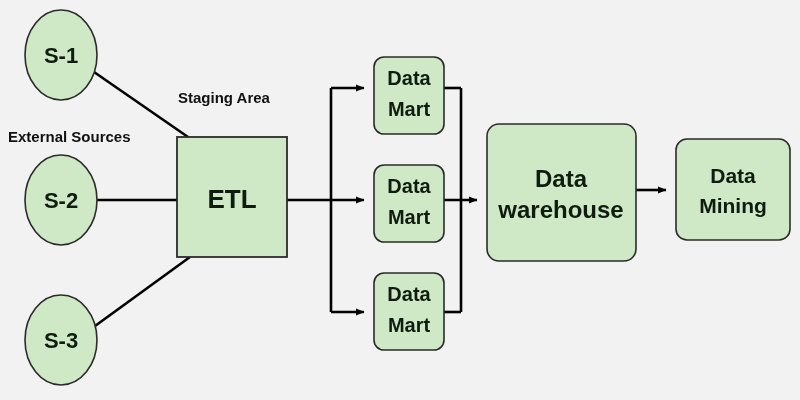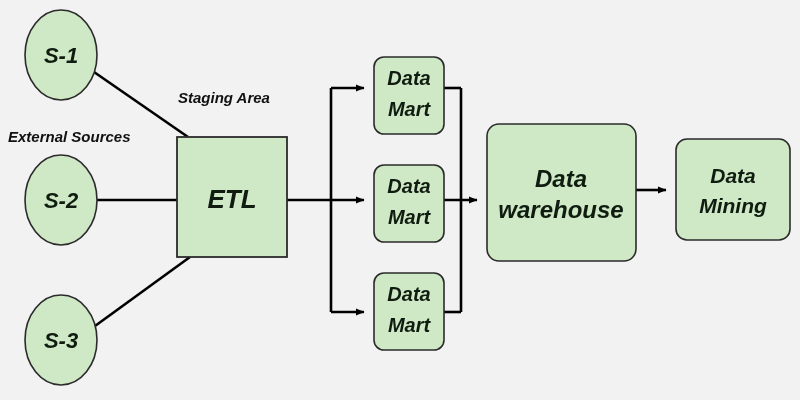--- a/index.html
+++ b/index.html
@@ -2,21 +2,21 @@
 <html><head>
 <meta charset="utf-8">
 <style>
   html,body{margin:0;padding:0;}
   body{
     width:800px;height:400px;
     background:#f2f2f2;
     font-family:"Liberation Sans", sans-serif;
     overflow:hidden;
   }
-  #stage{position:relative;width:800px;height:400px;font-style:italic;}
+  #stage{position:relative;width:800px;height:400px;}
   #stage svg{position:absolute;top:0;left:0;}
   .node-label{
     font-family:"Liberation Sans", sans-serif;
     font-weight:700;
     fill:#0f1c0f;
   }
   .free-label{
     font-family:"Liberation Sans", sans-serif;
     font-weight:700;
     fill:#111111;

